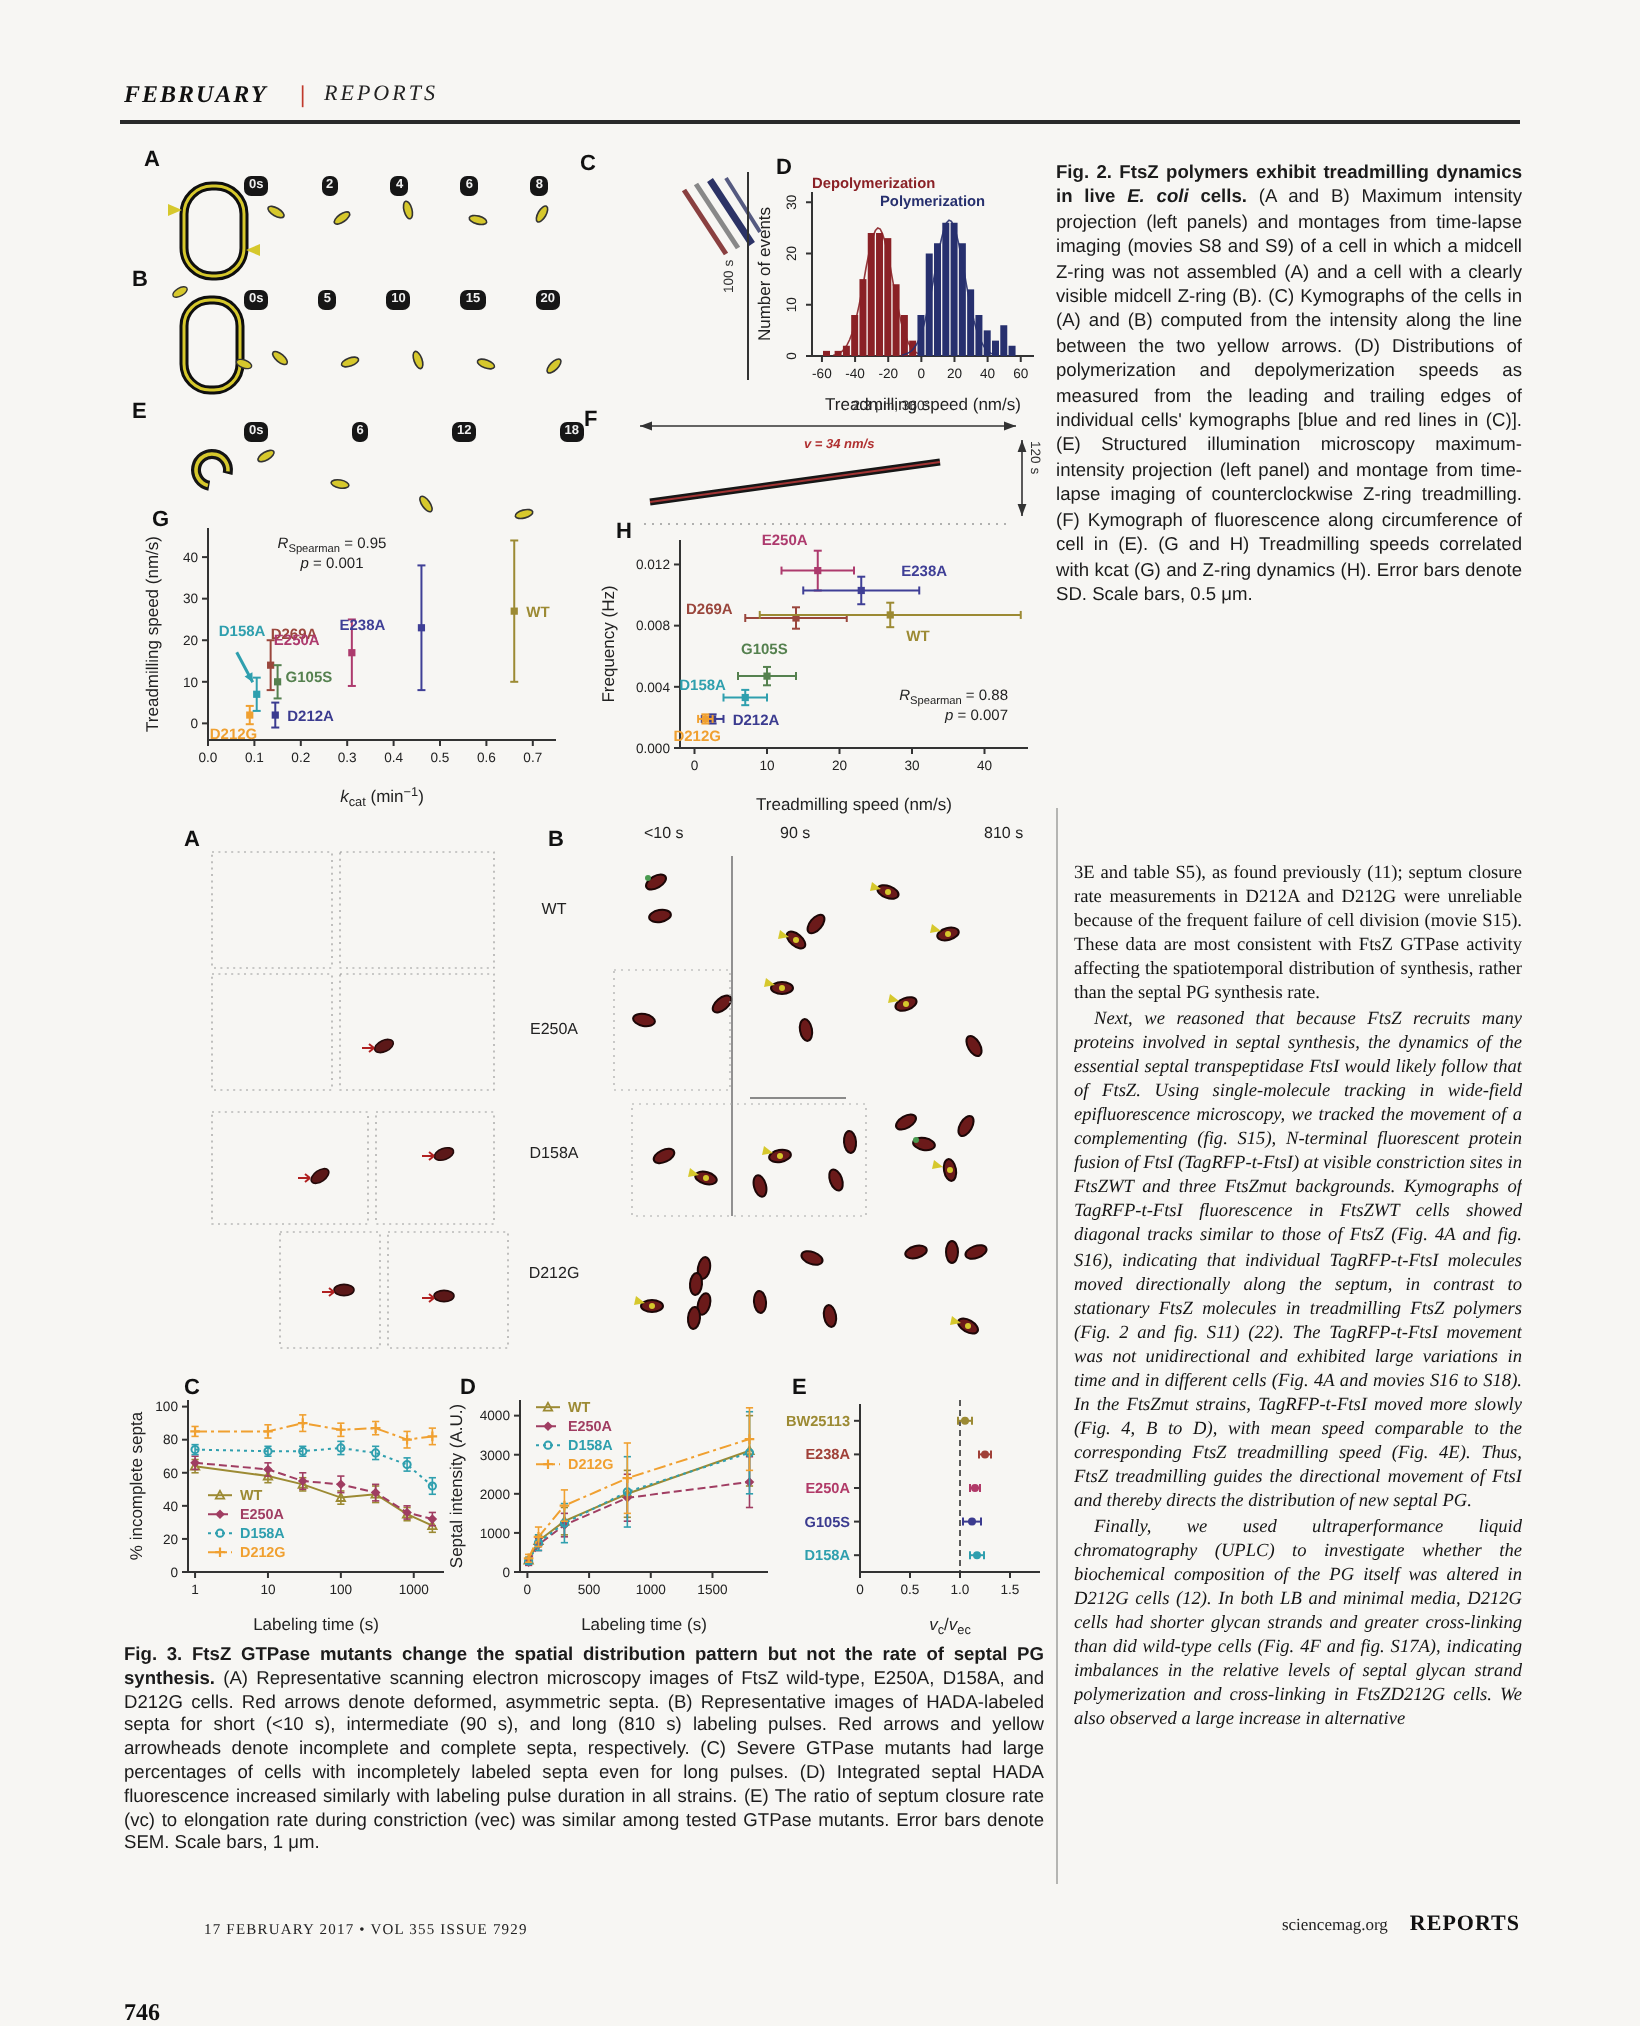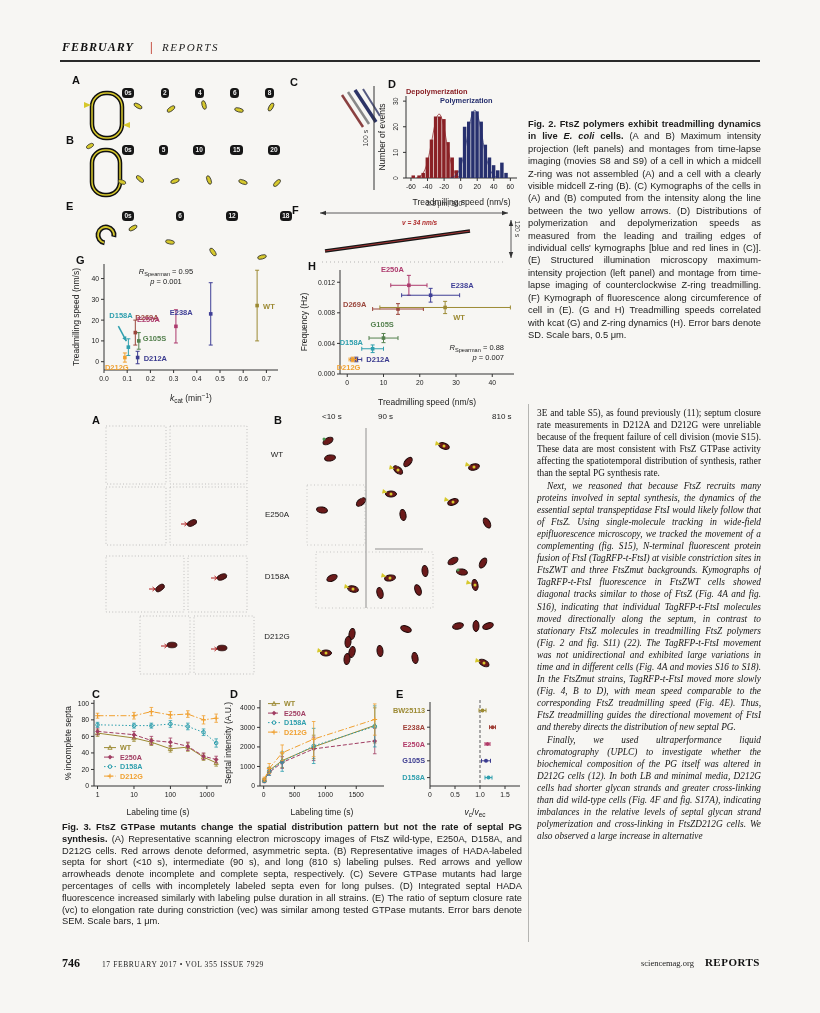--- a/index.html
+++ b/index.html
@@ -14,27 +14,27 @@
   .mrow{display:flex;justify-content:space-between;z-index:4;}
   .badge{background:#161616;color:#f0f0f0;font:bold 6.5px/1 "Liberation Sans",sans-serif;
          padding:1.5px 2.5px;border-radius:3.5px;}
   .rlab{font:6.8px "Liberation Sans",sans-serif;color:#333;}
   .rot-ccw{transform:rotate(-90deg);}
   .rot-cw{transform:rotate(90deg);}
   .vlab{font:italic bold 6.5px "Liberation Sans",sans-serif;color:#b03030;}
   .cap{font:9.3px/12.4px "Liberation Sans",sans-serif;text-align:justify;color:#1b1b1b;}
   .cap3{font:9.3px/11.8px "Liberation Sans",sans-serif;text-align:justify;color:#1b1b1b;}
   .cap b{font-weight:bold;}
-  .bodycol{font:9.3px/12.1px "Liberation Serif",serif;text-align:justify;color:#141414;overflow:hidden;}
+  .bodycol{font:9.3px/12.1px "Liberation Serif",serif;text-align:justify;color:#141414;overflow:hidden;margin-top:24px;}
   .bodycol p{margin:0;}
   .bodycol p + p{text-indent:10px;font-style:italic;}
   .vdivider{background:#b5b5b2;width:1px;}
   .strain{font:8px "Liberation Sans",sans-serif;color:#222;width:50px;text-align:center;}
   .pulse{font:8px "Liberation Sans",sans-serif;color:#222;}
-  .ft-num{font:bold 12px "Liberation Serif",serif;color:#111;}
+  .ft-num{font:bold 12px "Liberation Serif",serif;color:#111;margin-top:43px;}
   .ft-issue{font:7.5px "Liberation Serif",serif;letter-spacing:0.6px;color:#222;}
   .ft-site{font:8.5px "Liberation Serif",serif;color:#222;}
   .ft-journal{font:bold 11px "Liberation Serif",serif;letter-spacing:0.5px;color:#111;}
   .chart{z-index:3;}
 </style>
 </head>
 <body>
 
 <div class="page">
 
@@ -331,21 +331,21 @@
         <line x1="54.6875" y1="99.76470588235294" x2="54.6875" y2="95.17647058823529" stroke="#f0a030" stroke-width="1"></line>
         <line x1="52.6875" y1="99.76470588235294" x2="56.6875" y2="99.76470588235294" stroke="#f0a030" stroke-width="1"></line>
         <line x1="52.6875" y1="95.17647058823529" x2="56.6875" y2="95.17647058823529" stroke="#f0a030" stroke-width="1"></line>
         <line x1="51.0625" y1="97.47058823529412" x2="58.3125" y2="97.47058823529412" stroke="#f0a030" stroke-width="1"></line>
         <line x1="51.0625" y1="95.47058823529412" x2="51.0625" y2="99.47058823529412" stroke="#f0a030" stroke-width="1"></line>
         <line x1="58.3125" y1="95.47058823529412" x2="58.3125" y2="99.47058823529412" stroke="#f0a030" stroke-width="1"></line>
         <rect x="52.8875" y="95.67058823529412" width="3.6" height="3.6" fill="#f0a030"></rect>
         <text x="38.6875" y="108.47058823529412" font-size="7.5" font-family="Liberation Sans, sans-serif" fill="#f0a030" text-anchor="start" font-weight="bold">D212G</text>
       </svg></div>
 
-  <div class="abs cap" style="left:528px;top:80px;width:233px;margin-top:38px;">
+  <div class="abs cap" style="left:528px;top:80px;width:233px;">
     <b>Fig. 2.</b><b> FtsZ polymers exhibit treadmilling dynamics in live </b><b><i>E. coli</i></b><b> cells. </b><span>(A and B) Maximum intensity projection (left panels) and montages from time-lapse imaging (movies S8 and S9) of a cell in which a midcell Z-ring was not assembled (A) and a cell with a clearly visible midcell Z-ring (B). (C) Kymographs of the cells in (A) and (B) computed from the intensity along the line between the two yellow arrows. (D) Distributions of polymerization and depolymerization speeds as measured from the leading and trailing edges of individual cells' kymographs [blue and red lines in (C)]. (E) Structured illumination microscopy maximum-intensity projection (left panel) and montage from time-lapse imaging of counterclockwise Z-ring treadmilling. (F) Kymograph of fluorescence along circumference of cell in (E). (G and H) Treadmilling speeds correlated with kcat (G) and Z-ring dynamics (H). Error bars denote SD. Scale bars, 0.5 μm.</span>
   </div>
 
   <svg id="fig3-art" class="abs" style="left:100px;top:416px;" width="430" height="270">
       <rect x="6" y="10" width="60" height="58" fill="none" stroke="#9a9a9a" stroke-width="0.6" stroke-dasharray="1 2.2"></rect>
       <rect x="70" y="10" width="77" height="58" fill="none" stroke="#9a9a9a" stroke-width="0.6" stroke-dasharray="1 2.2"></rect>
       <rect x="6" y="71" width="60" height="58" fill="none" stroke="#9a9a9a" stroke-width="0.6" stroke-dasharray="1 2.2"></rect>
       <rect x="70" y="71" width="77" height="58" fill="none" stroke="#9a9a9a" stroke-width="0.6" stroke-dasharray="1 2.2"></rect>
       <rect x="6" y="140" width="78" height="56" fill="none" stroke="#9a9a9a" stroke-width="0.6" stroke-dasharray="1 2.2"></rect>
       <rect x="88" y="140" width="59" height="56" fill="none" stroke="#9a9a9a" stroke-width="0.6" stroke-dasharray="1 2.2"></rect>
@@ -428,21 +428,21 @@
   <span class="abs pl" style="left:92px;top:688px;">C</span>
   <span class="abs pl" style="left:230px;top:688px;">D</span>
   <span class="abs pl" style="left:396px;top:688px;">E</span>
 
   <span class="abs strain" style="left:252px;top:450px;">WT</span>
   <span class="abs strain" style="left:252px;top:510px;">E250A</span>
   <span class="abs strain" style="left:252px;top:572px;">D158A</span>
   <span class="abs strain" style="left:252px;top:632px;">D212G</span>
 
   <span class="abs pulse" style="left:322px;top:412px;">&lt;10 s</span>
-  <span class="abs pulse" style="left:378px;top:412px;">90 s</span>
+  <span class="abs pulse" style="left:390px;top:412px;">90 s</span>
   <span class="abs pulse" style="left:452px;top:412px;padding-left:40px;">810 s</span>
 
   <div class="abs chart" style="left:62px;top:692px;"><svg width="168" height="126">
         <path d="M32 8V94H160" stroke="#333" fill="none" stroke-width="1"></path>
         <line x1="35.53214511702168" y1="94" x2="35.53214511702168" y2="97" stroke="#333" stroke-width="1"></line>
         <text x="35.53214511702168" y="105" font-size="6.8" font-family="Liberation Sans, sans-serif" fill="#222" text-anchor="middle">1</text>
         <line x1="71.97982484984809" y1="94" x2="71.97982484984809" y2="97" stroke="#333" stroke-width="1"></line>
         <text x="71.97982484984809" y="105" font-size="6.8" font-family="Liberation Sans, sans-serif" fill="#222" text-anchor="middle">10</text>
         <line x1="108.4275045826745" y1="94" x2="108.4275045826745" y2="97" stroke="#333" stroke-width="1"></line>
         <text x="108.4275045826745" y="105" font-size="6.8" font-family="Liberation Sans, sans-serif" fill="#222" text-anchor="middle">100</text>

